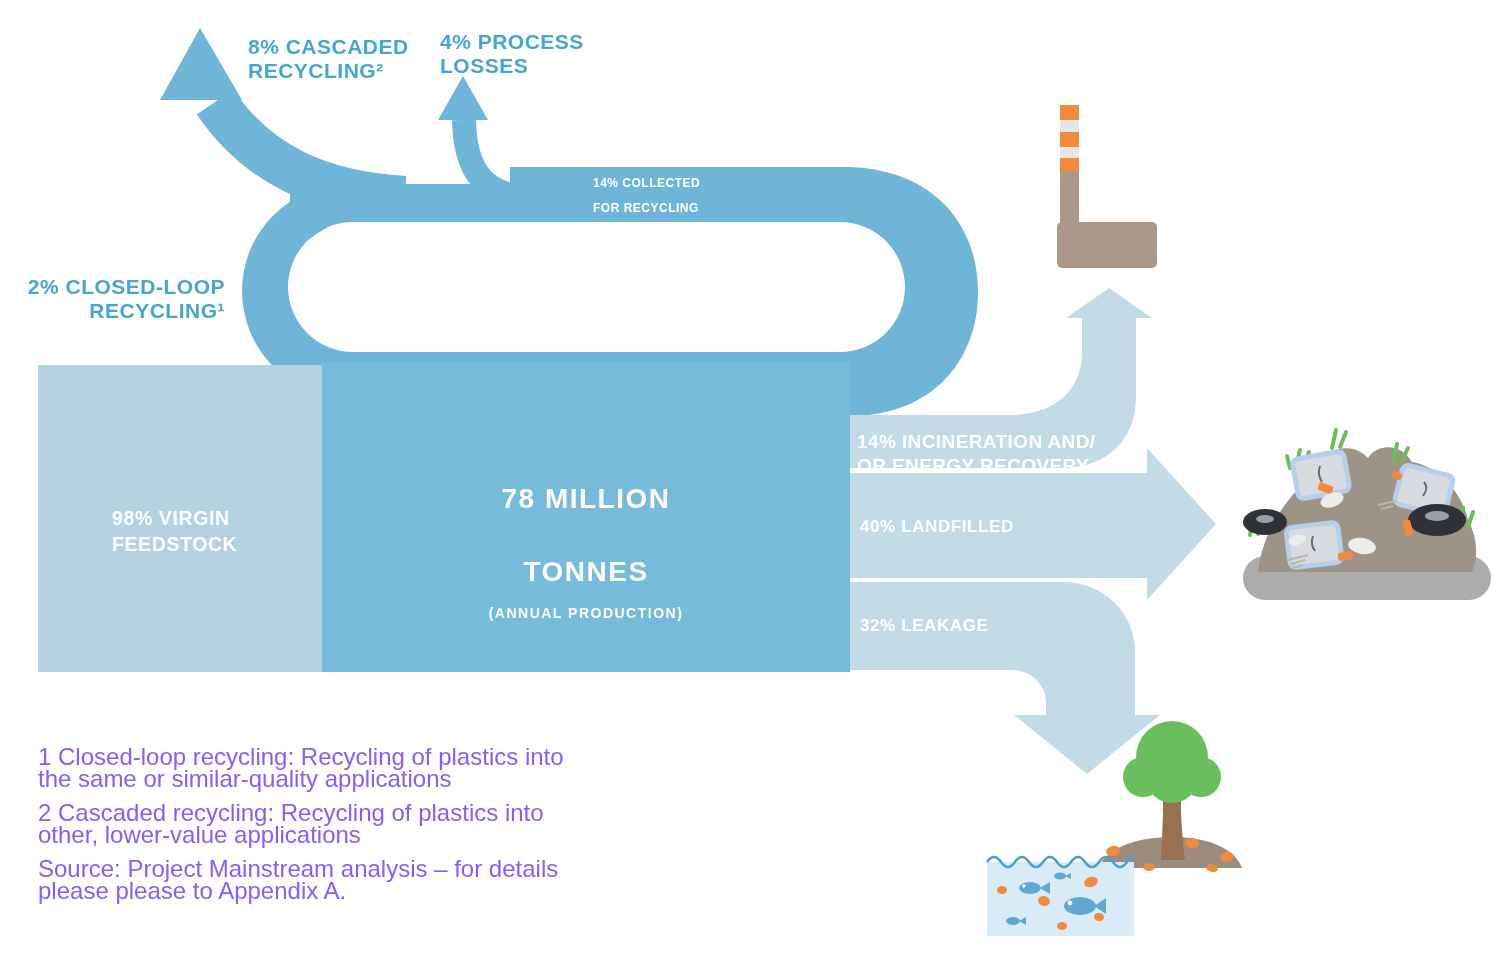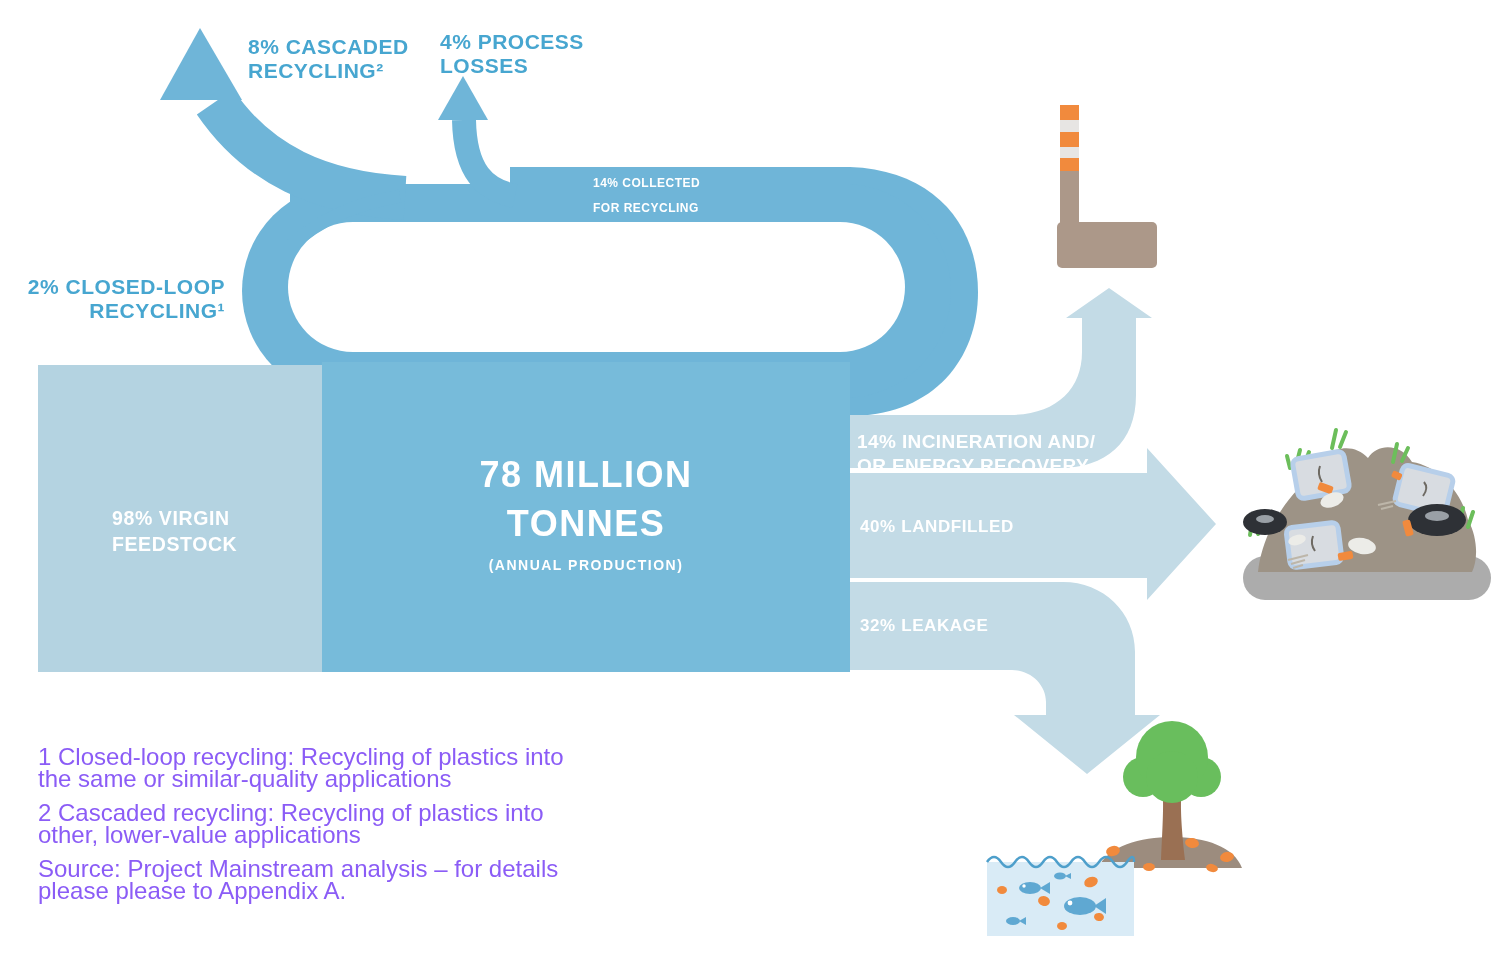--- a/index.html
+++ b/index.html
@@ -10,21 +10,21 @@
   .stage svg{position:absolute;left:0;top:0;}
   .lbl{position:absolute;font-weight:bold;color:#47A6D0;letter-spacing:.5px;line-height:24px;font-size:21px;white-space:nowrap;}
   .lbl span{display:block;}
   .lbl.white{color:#ffffff;}
   .lbl.right{text-align:right;}
   .lbl-collected{font-size:12px;line-height:25px;}
   .lbl-incin{font-size:19px;line-height:24px;letter-spacing:.4px;}
   .lbl-band{font-size:17px;letter-spacing:.6px;}
   .lbl-virgin{font-size:19.5px;line-height:26px;letter-spacing:.6px;}
   .title-block{position:absolute;left:322px;top:450px;width:528px;text-align:center;color:#fff;font-weight:bold;}
-  .title-line{font-size:36px;line-height:49px;letter-spacing:1.5px;}
+  .title-line{font-size:28px;line-height:49px;letter-spacing:1.5px;margin-top:24px;}
   .title-sub{font-size:14px;letter-spacing:1.5px;margin-top:9px;}
   .footnotes{position:absolute;left:38px;top:746px;width:552px;color:#8b5cf6;font-size:24px;line-height:21.5px;}
   .footnotes p{margin:0 0 13px 0;}
 </style>
 </head>
 <body>
 
 <div class="stage">
 
   <svg width="1508" height="966" viewBox="0 0 1508 966">

